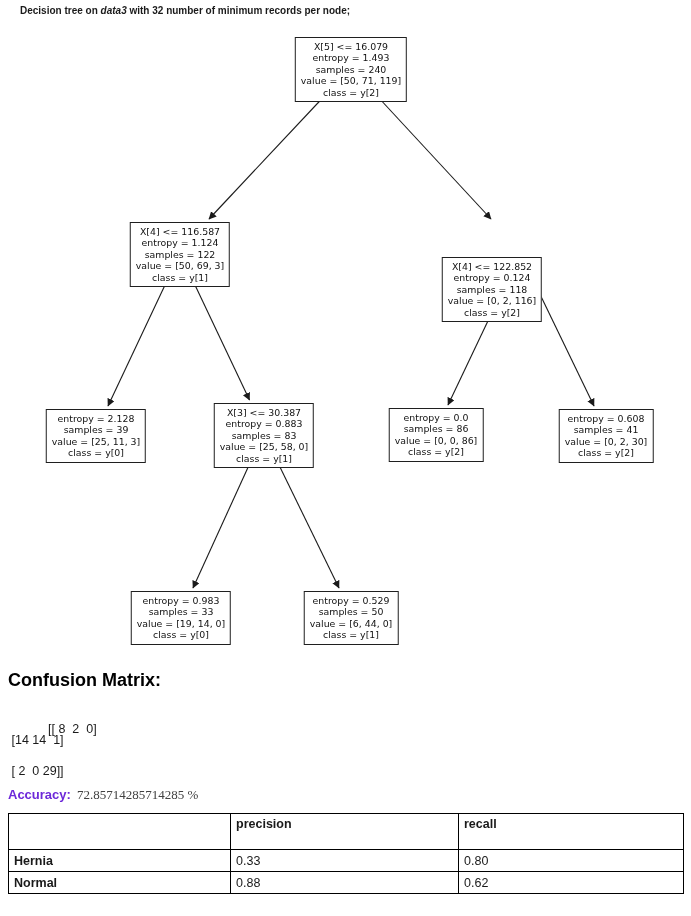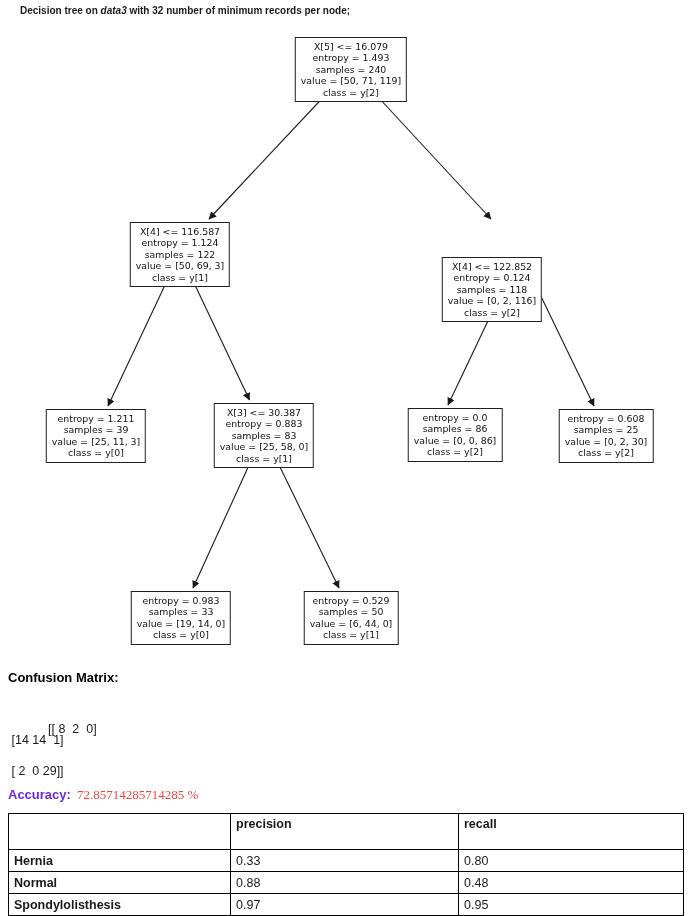--- a/index.html
+++ b/index.html
@@ -48,40 +48,40 @@
     color: #111111;
     text-align: center;
     white-space: nowrap;
   }
 
   
   .section-heading {
     position: absolute;
     left: 8px;
     font-weight: bold;
-    font-size: 13px;
+    font-size: 18px;
     color: #000000;
   }
   .matrix-line {
     position: absolute;
     left: 8px;
     font-size: 12.5px;
     color: #1a1a1a;
     white-space: pre;
   }
   .accuracy-line {
     position: absolute;
     left: 8px; top: 787px;
     font-size: 13px;
   }
   .accuracy-line .acc-label { font-weight: bold; color: #6d28d9; }
   .accuracy-line .acc-value {
     font-family: "Liberation Serif", serif;
     font-size: 13px;
-    color: #ef4444;
+    color: #404040;
     margin-left: 6px;
   }
 
   
   .metrics-table {
     position: absolute;
     left: 8px; top: 813px;
     border-collapse: collapse;
     table-layout: fixed;
     font-size: 12.5px;
@@ -146,44 +146,44 @@
 
     <div class="tree-node" style="left:492px; top:222px;margin-top:35px;">
       <div>X[4] &lt;= 122.852</div>
       <div>entropy = 0.124</div>
       <div>samples = 118</div>
       <div>value = [0, 2, 116]</div>
       <div>class = y[2]</div>
     </div>
 
     <div class="tree-node" style="left:96px; top:409px;">
-      <div>entropy = 1.211</div>
+      <div>entropy = 2.128</div>
       <div>samples = 39</div>
       <div>value = [25, 11, 3]</div>
       <div>class = y[0]</div>
     </div>
 
     <div class="tree-node" style="left:264px; top:403px;">
       <div>X[3] &lt;= 30.387</div>
       <div>entropy = 0.883</div>
       <div>samples = 83</div>
       <div>value = [25, 58, 0]</div>
       <div>class = y[1]</div>
     </div>
 
-    <div class="tree-node" style="left:436px; top:408px;margin-left:19px;">
+    <div class="tree-node" style="left:436px; top:408px;">
       <div>entropy = 0.0</div>
       <div>samples = 86</div>
       <div>value = [0, 0, 86]</div>
       <div>class = y[2]</div>
     </div>
 
     <div class="tree-node" style="left:606px; top:409px;">
       <div>entropy = 0.608</div>
-      <div>samples = 25</div>
+      <div>samples = 41</div>
       <div>value = [0, 2, 30]</div>
       <div>class = y[2]</div>
     </div>
 
     <div class="tree-node" style="left:181px; top:591px;">
       <div>entropy = 0.983</div>
       <div>samples = 33</div>
       <div>value = [19, 14, 0]</div>
       <div>class = y[0]</div>
     </div>
@@ -220,23 +220,18 @@
     </thead>
     <tbody>
       <tr>
         <td class="row-label">Hernia</td>
         <td>0.33</td>
         <td>0.80</td>
       </tr>
       <tr>
         <td class="row-label">Normal</td>
         <td>0.88</td>
-        <td>0.48</td>
-      </tr>
-      <tr>
-        <td class="row-label">Spondylolisthesis</td>
-        <td>0.97</td>
-        <td>0.95</td>
+        <td>0.62</td>
       </tr>
     </tbody>
   </table>
 
 </div>
 
 </body></html>

